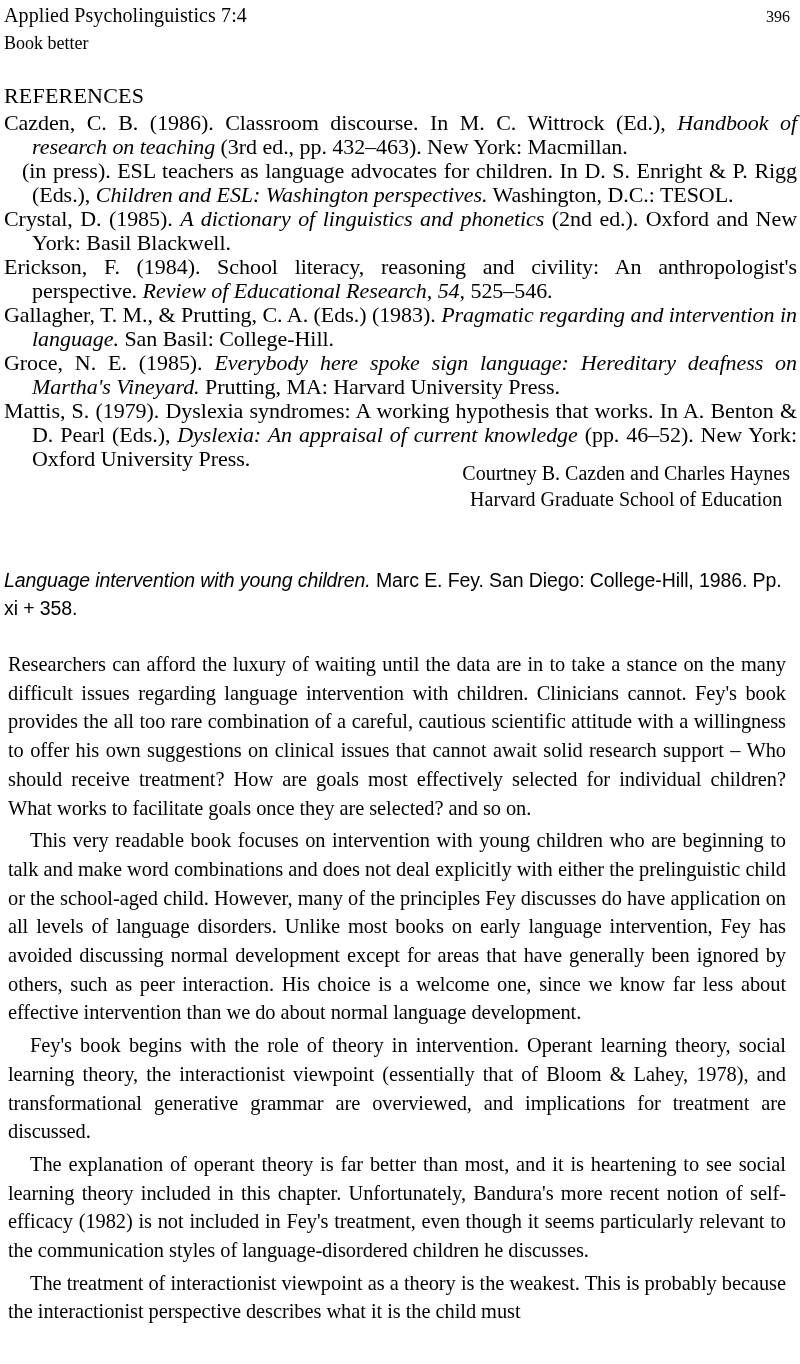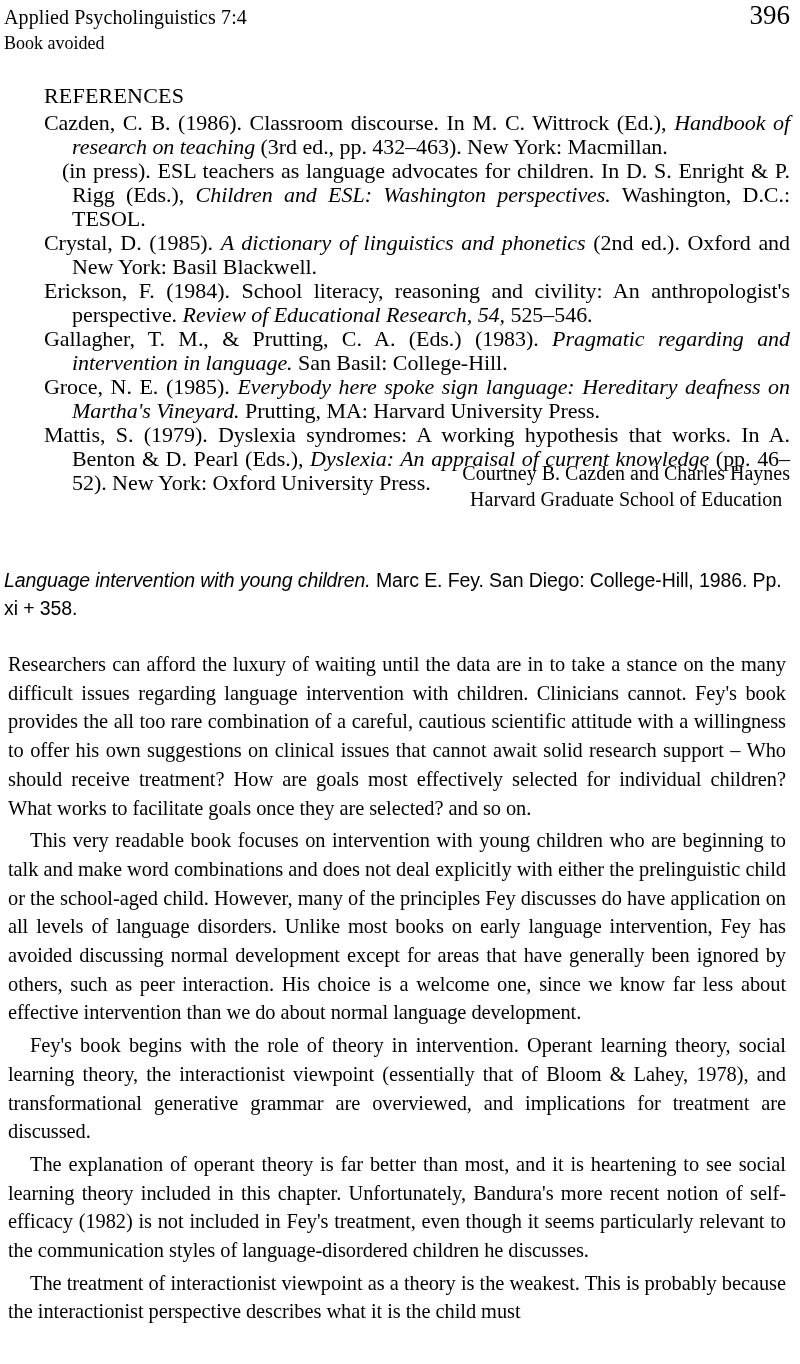--- a/index.html
+++ b/index.html
@@ -34,36 +34,35 @@
     display: flex;
     justify-content: space-between;
     align-items: baseline;
   }
   .runhead-journal {
     font-size: 20px;
     line-height: 26px;
     letter-spacing: 0.1px;
   }
   .runhead-page {
-    font-size: 27px;
+    font-size: 16px;
     line-height: 26px;
   }
   .runhead-section {
     font-size: 18px;
     line-height: 24px;
     margin-top: 1px;
   }
 
   
   .references {
     position: absolute;
     left: 4px;
-    right: 10px;
+    right: 3px;
     top: 82px;
-    margin-left: 40px;
   }
   .references-heading {
     font-size: 22px;
     line-height: 28px;
     letter-spacing: 0.2px;
     margin-bottom: 1px;
   }
   .ref {
     font-size: 22px;
     line-height: 24px;
@@ -125,21 +124,21 @@
 </head>
 <body>
 
 <div class="page">
 
   <div class="runhead">
     <div class="runhead-row">
       <span class="runhead-journal">Applied Psycholinguistics 7:4</span>
       <span class="runhead-page">396</span>
     </div>
-    <div class="runhead-section">Book avoided</div>
+    <div class="runhead-section">Book better</div>
   </div>
 
   <div class="references">
     <div class="references-heading">REFERENCES</div>
     <div id="references-list">
         <p class="ref"><span>Cazden, C. B. (1986). Classroom discourse. In M. C. Wittrock (Ed.), </span><span class="it">Handbook of research on teaching</span><span> (3rd ed., pp. 432–463). New York: Macmillan.</span></p>
         <p class="ref subentry"><span>(in press). ESL teachers as language advocates for children. In D. S. Enright &amp; P. Rigg (Eds.), </span><span class="it">Children and ESL: Washington perspectives.</span><span> Washington, D.C.: TESOL.</span></p>
         <p class="ref"><span>Crystal, D. (1985). </span><span class="it">A dictionary of linguistics and phonetics</span><span> (2nd ed.). Oxford and New York: Basil Blackwell.</span></p>
         <p class="ref"><span>Erickson, F. (1984). School literacy, reasoning and civility: An anthropologist's perspective. </span><span class="it">Review of Educational Research, 54,</span><span> 525–546.</span></p>
         <p class="ref"><span>Gallagher, T. M., &amp; Prutting, C. A. (Eds.) (1983). </span><span class="it">Pragmatic regarding and intervention in language.</span><span> San Basil: College-Hill.</span></p>

